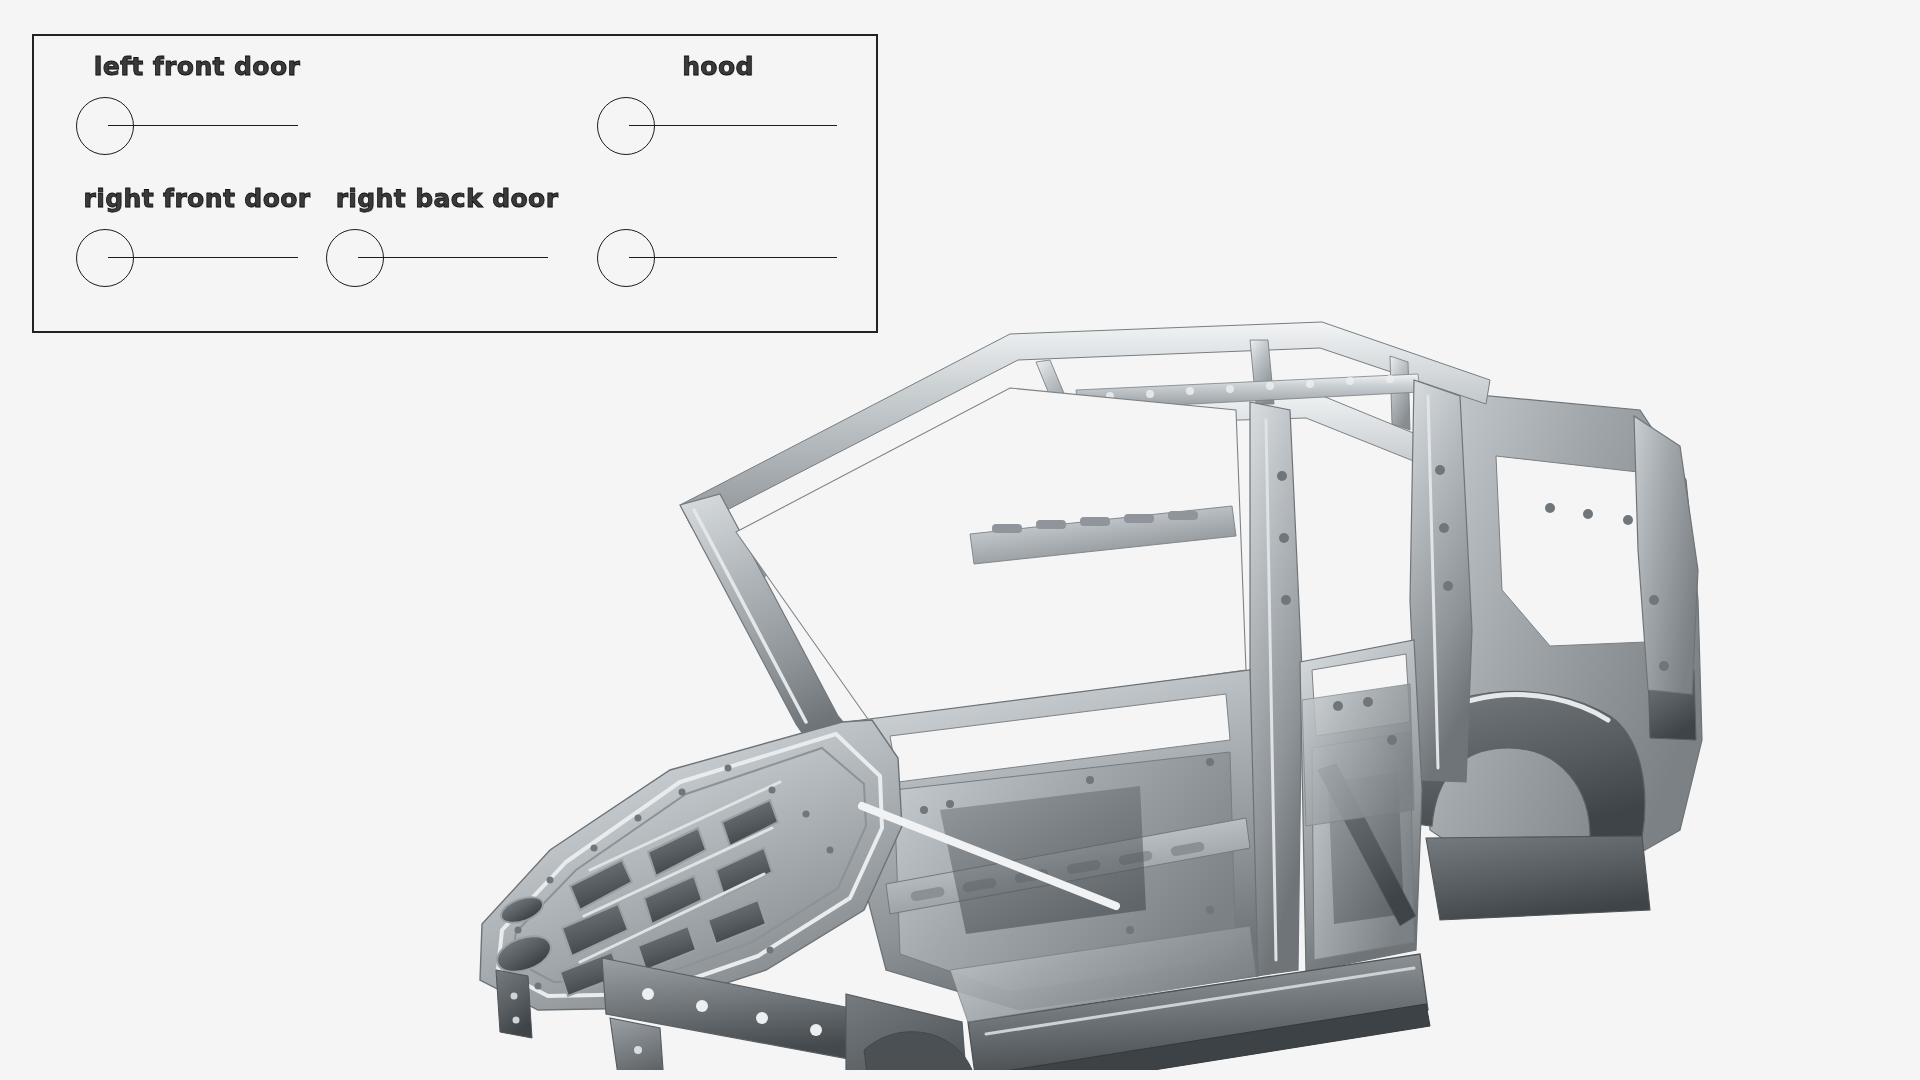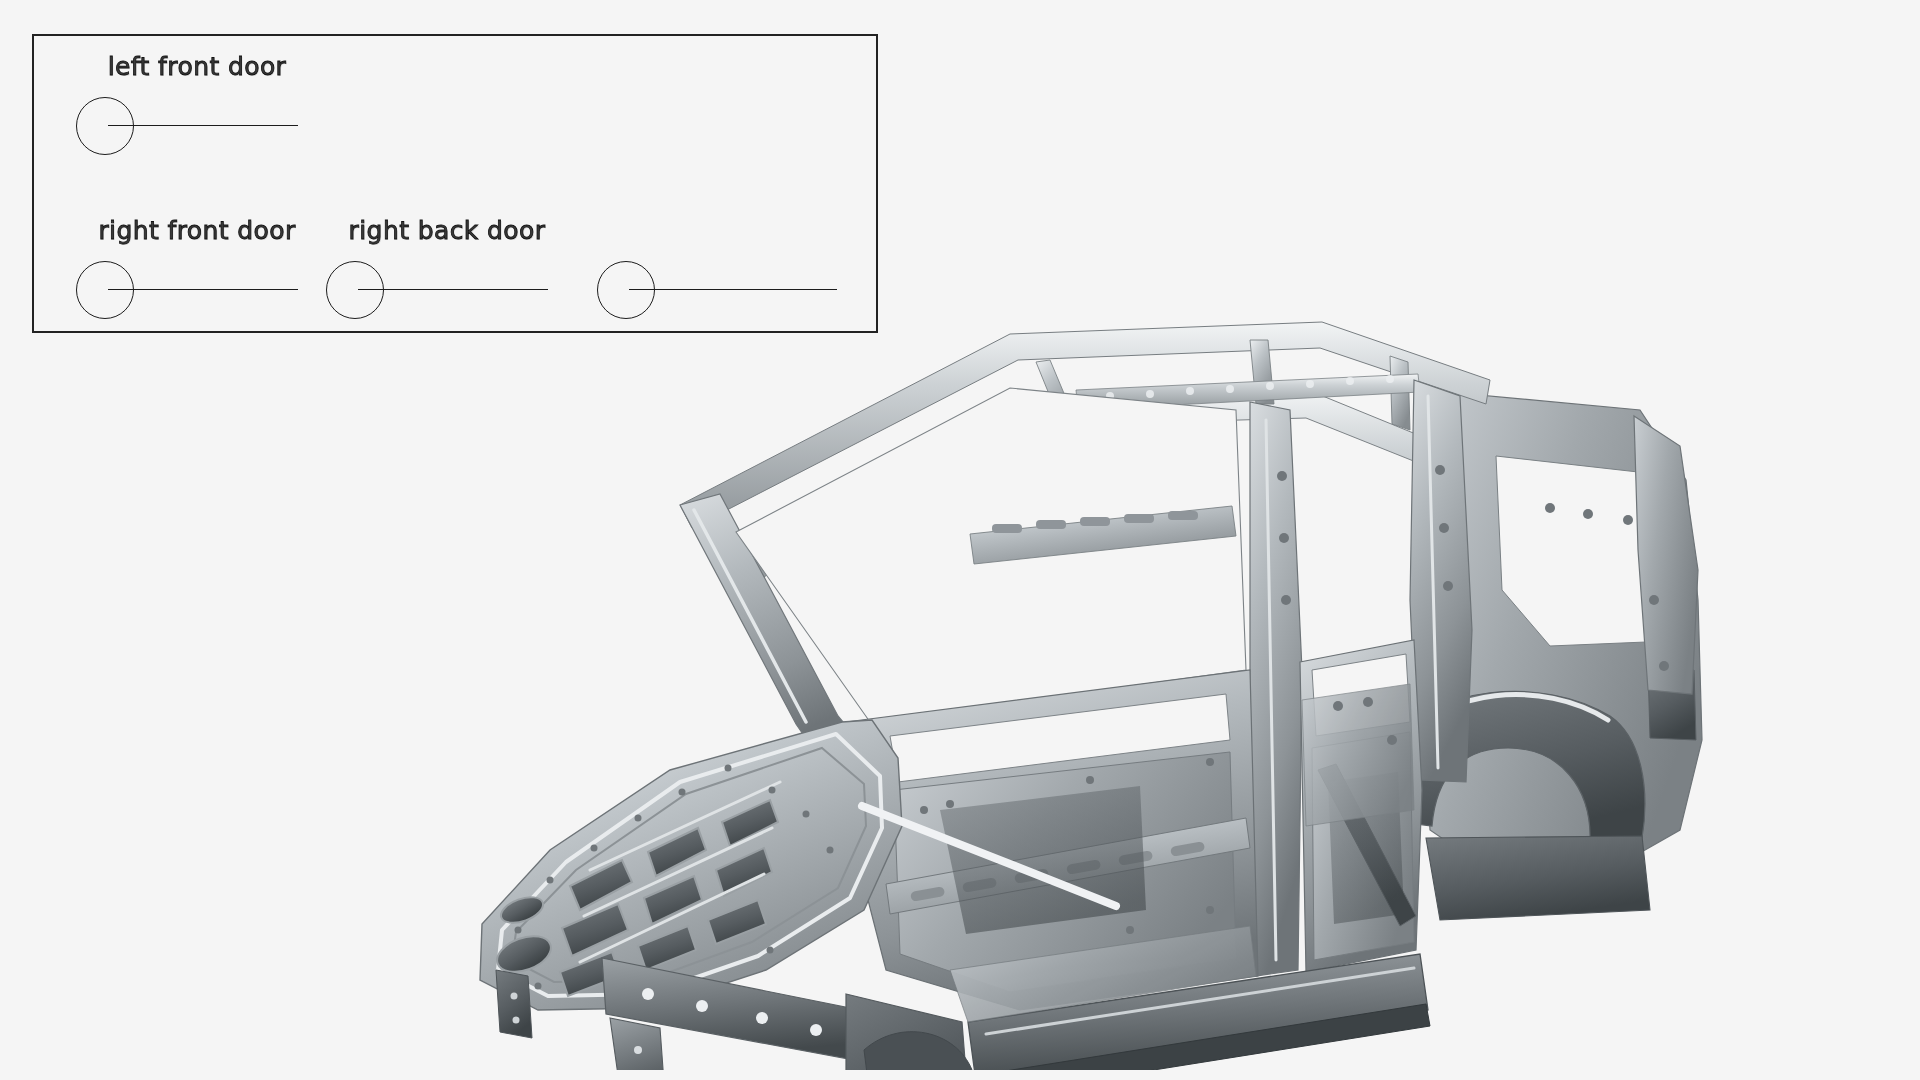--- a/index.html
+++ b/index.html
@@ -35,41 +35,41 @@
     box-sizing: border-box;
   }
 
   .legend-row {
     position: absolute;
     left: 0;
     width: 100%;
     height: 150px;
   }
   .legend-row.row-0 { top: 0px; }
-  .legend-row.row-1 { top: 164px; }
+  .legend-row.row-1 { top: 132px; }
 
   .legend-item {
     position: absolute;
     top: 0;
     width: 282px;
     height: 150px;
   }
   .legend-item.col-0 { left: 22px; }
   .legend-item.col-1 { left: 272px; }
   .legend-item.col-2 { left: 543px; }
 
   .legend-label {
     position: absolute;
     top: 16px;
     left: 0;
     width: 282px;
     text-align: center;
     font-family: "DejaVu Sans", sans-serif;
     font-size: 25px;
-    font-weight: 400;
+    font-weight: 700;
     letter-spacing: 0.4px;
     color: #3a3a3a;
     -webkit-text-stroke: 0.8px #111111;
     text-shadow: 0.9px 0.9px 0 #d8d8d8, -0.4px -0.4px 0 #ffffff;
     white-space: nowrap;
     line-height: 30px;
   }
 
   .legend-marker {
     position: absolute;
@@ -120,20 +120,27 @@
 
       <div class="legend-item col-0">
         <div class="legend-label">left front door</div>
         <div class="legend-marker">
           <div class="legend-circle"></div>
           <div class="legend-line len-short"></div>
         </div>
       </div>
 
 
+      <div class="legend-item col-2">
+        <div class="legend-label">hood</div>
+        <div class="legend-marker">
+          <div class="legend-circle"></div>
+          <div class="legend-line len-long"></div>
+        </div>
+      </div>
 
     </div>
 
     <div class="legend-row row-1">
 
       <div class="legend-item col-0">
         <div class="legend-label">right front door</div>
         <div class="legend-marker">
           <div class="legend-circle"></div>
           <div class="legend-line len-short"></div>

